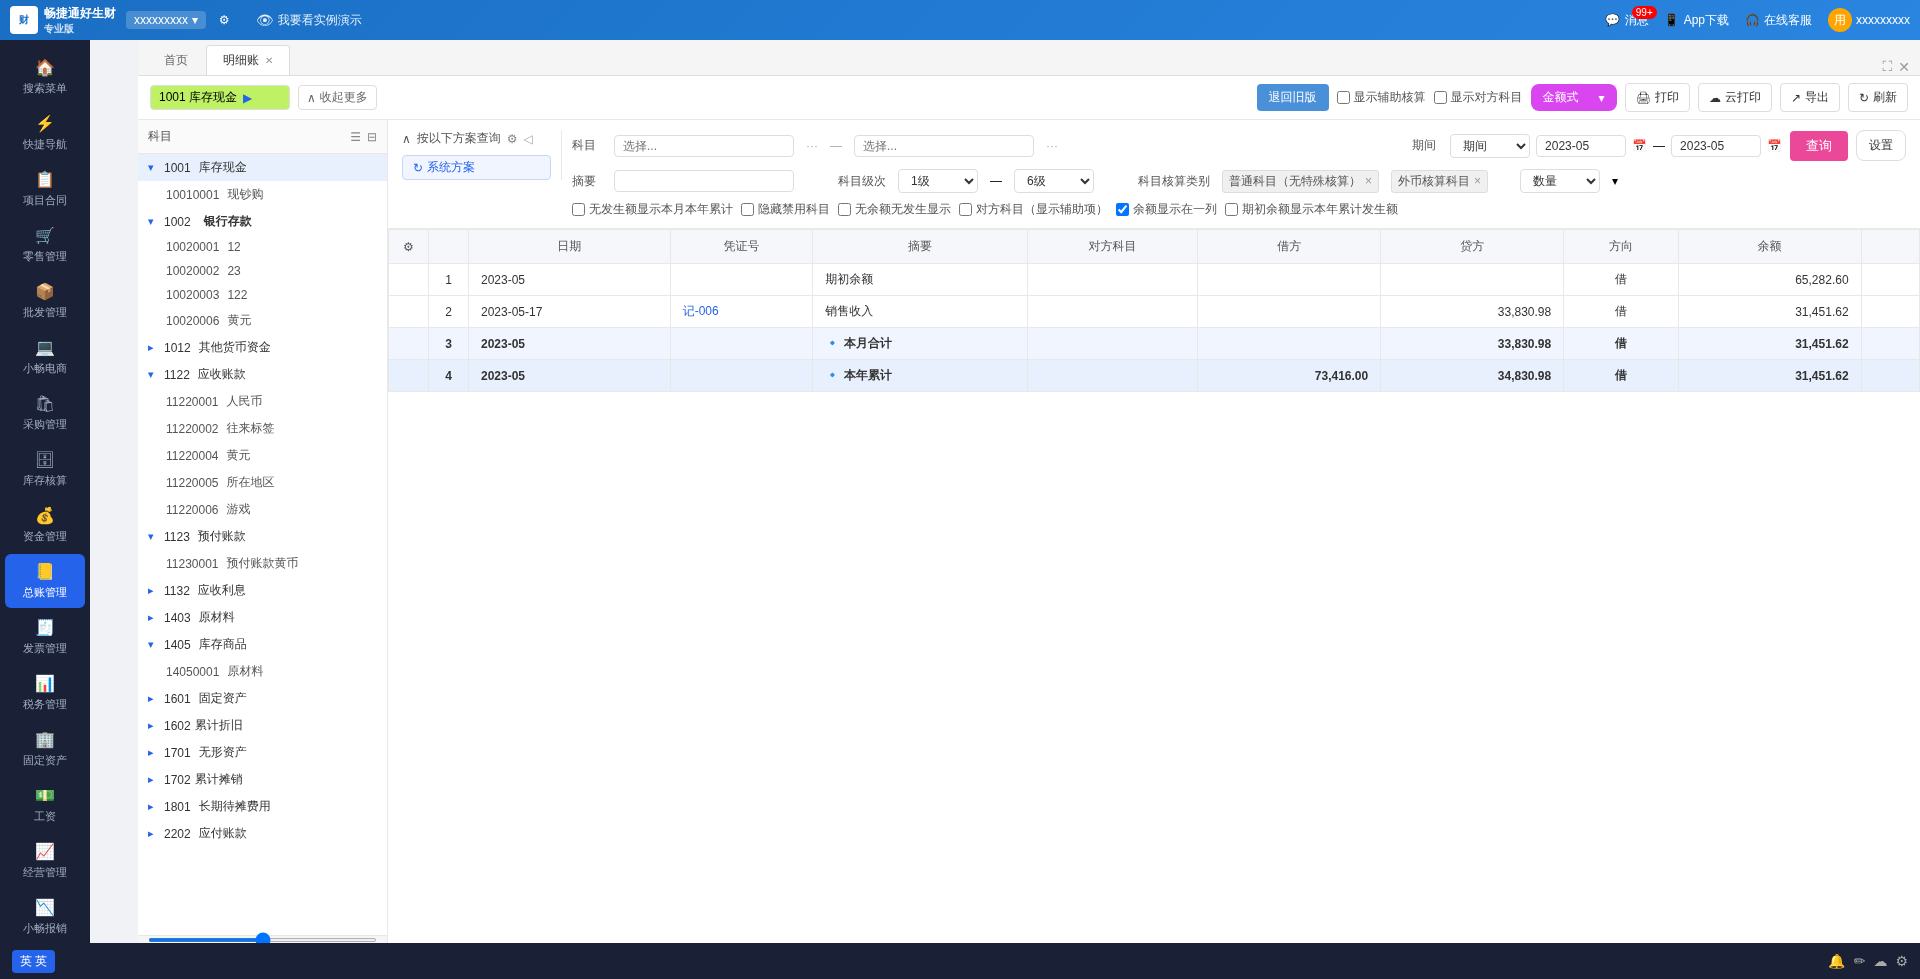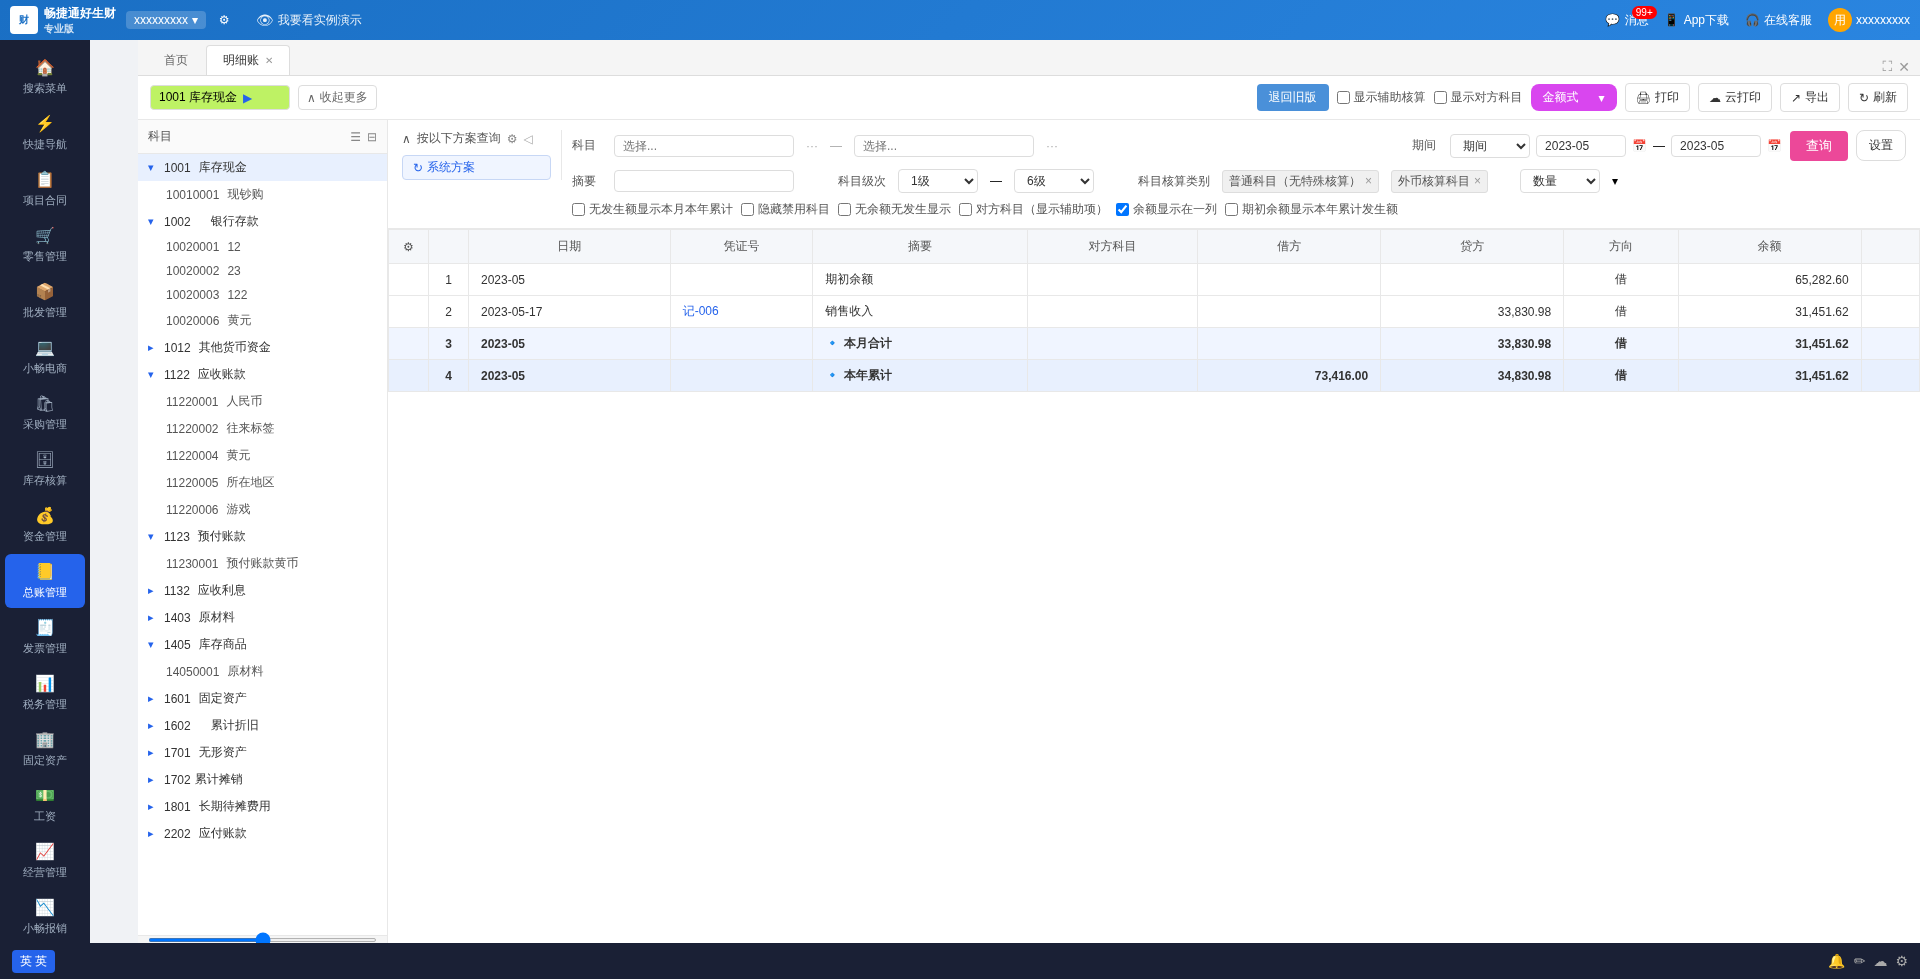--- a/index.html
+++ b/index.html
@@ -517,21 +517,21 @@
                 <span>1001</span>
                 <span style="margin-left:4px;">库存现金</span>
               </div>
               <div class="tree-item child">
                 <span>10010001</span>
                 <span style="margin-left:4px;">现钞购</span>
               </div>
               <div class="tree-item group">
                 <span class="tree-collapse">▾</span>
                 <span>1002</span>
-                <span style="margin-left:16px;">银行存款</span>
+                <span style="margin-left:9px;font-weight:bold;">银行存款</span>
               </div>
               <div class="tree-item child">
                 <span>10020001</span>
                 <span style="margin-left:4px;">12</span>
               </div>
               <div class="tree-item child">
                 <span>10020002</span>
                 <span style="margin-left:4px;">23</span>
               </div>
               <div class="tree-item child">
@@ -601,21 +601,21 @@
                 <span style="margin-left:4px;">原材料</span>
               </div>
               <div class="tree-item group">
                 <span class="tree-collapse">▸</span>
                 <span>1601</span>
                 <span style="margin-left:4px;">固定资产</span>
               </div>
               <div class="tree-item group">
                 <span class="tree-collapse">▸</span>
                 <span>1602</span>
-                <span style="margin-left:16px;">累计折旧</span>
+                <span style="margin-left:0;">累计折旧</span>
               </div>
               <div class="tree-item group">
                 <span class="tree-collapse">▸</span>
                 <span>1701</span>
                 <span style="margin-left:4px;">无形资产</span>
               </div>
               <div class="tree-item group">
                 <span class="tree-collapse">▸</span>
                 <span>1702</span>
                 <span style="">累计摊销</span>

